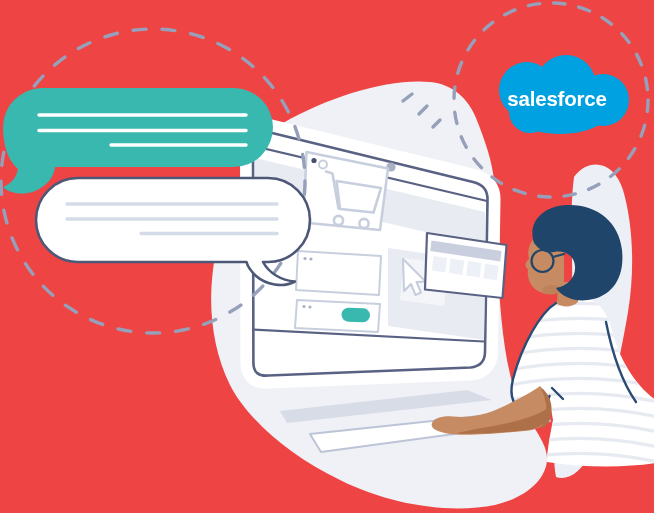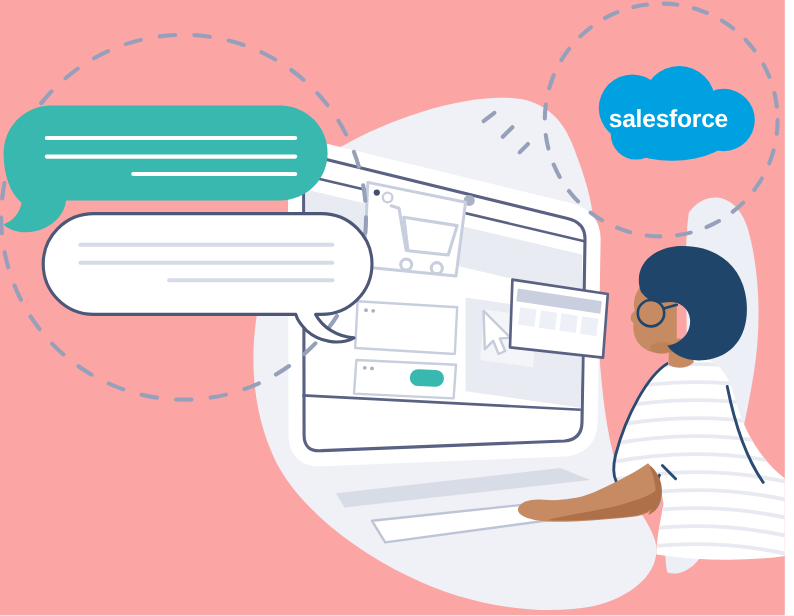--- a/index.html
+++ b/index.html
@@ -1,16 +1,16 @@
 <!DOCTYPE html>
 <html><head>
 <meta charset="utf-8">
 <style>
   html,body{margin:0;padding:0;background:#fff;}
-  .stage{position:relative;width:654px;height:513px;background:#fca5a5;overflow:hidden;
+  .stage{position:relative;width:654px;height:513px;background:#ef4444;overflow:hidden;
          font-family:"Liberation Sans", sans-serif;}
   svg{display:block;}
   .bg-blob{fill:var(--bg-blob);}
   .person-blob{fill:var(--person-blob);}
   .dash-circle{fill:none;stroke:var(--dash);stroke-width:3.4;stroke-linecap:round;}
   .deco-dash{stroke:var(--dash);stroke-width:3.4;stroke-linecap:round;}
   .monitor-halo{fill:#fff;stroke:#fff;stroke-width:26;stroke-linejoin:round;}
   .monitor-body{fill:#fff;stroke:var(--slate);stroke-width:2.6;stroke-linejoin:round;}
   .monitor-line{stroke:var(--slate);stroke-width:2.2;fill:none;}
   .camera{fill:#A9B1C4;}

